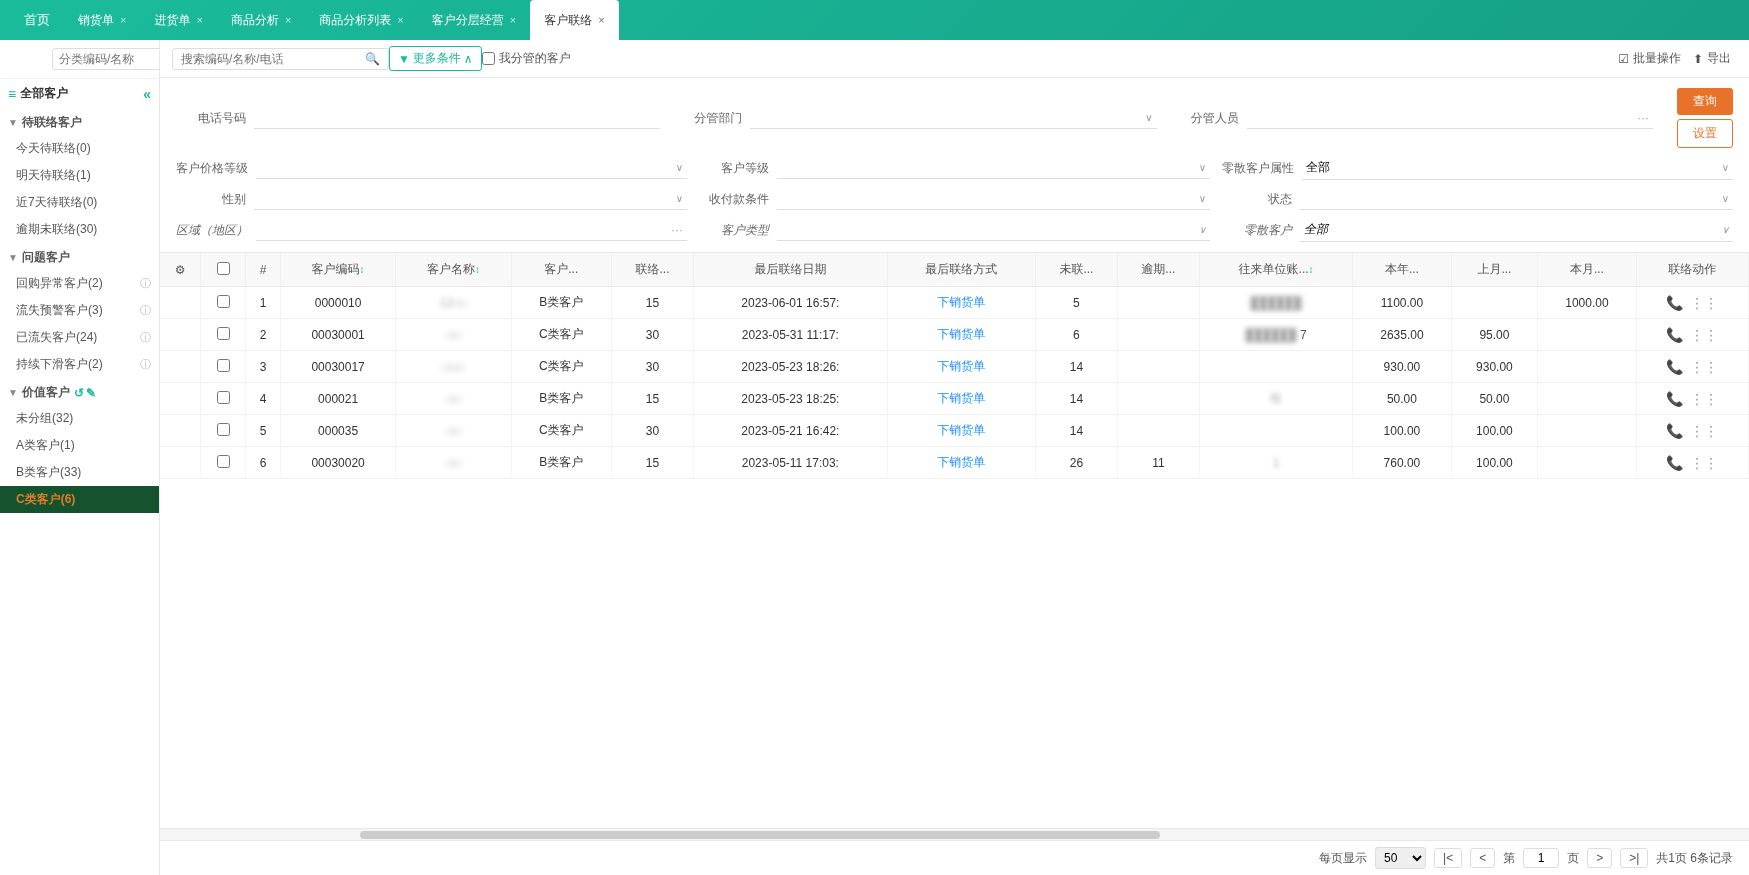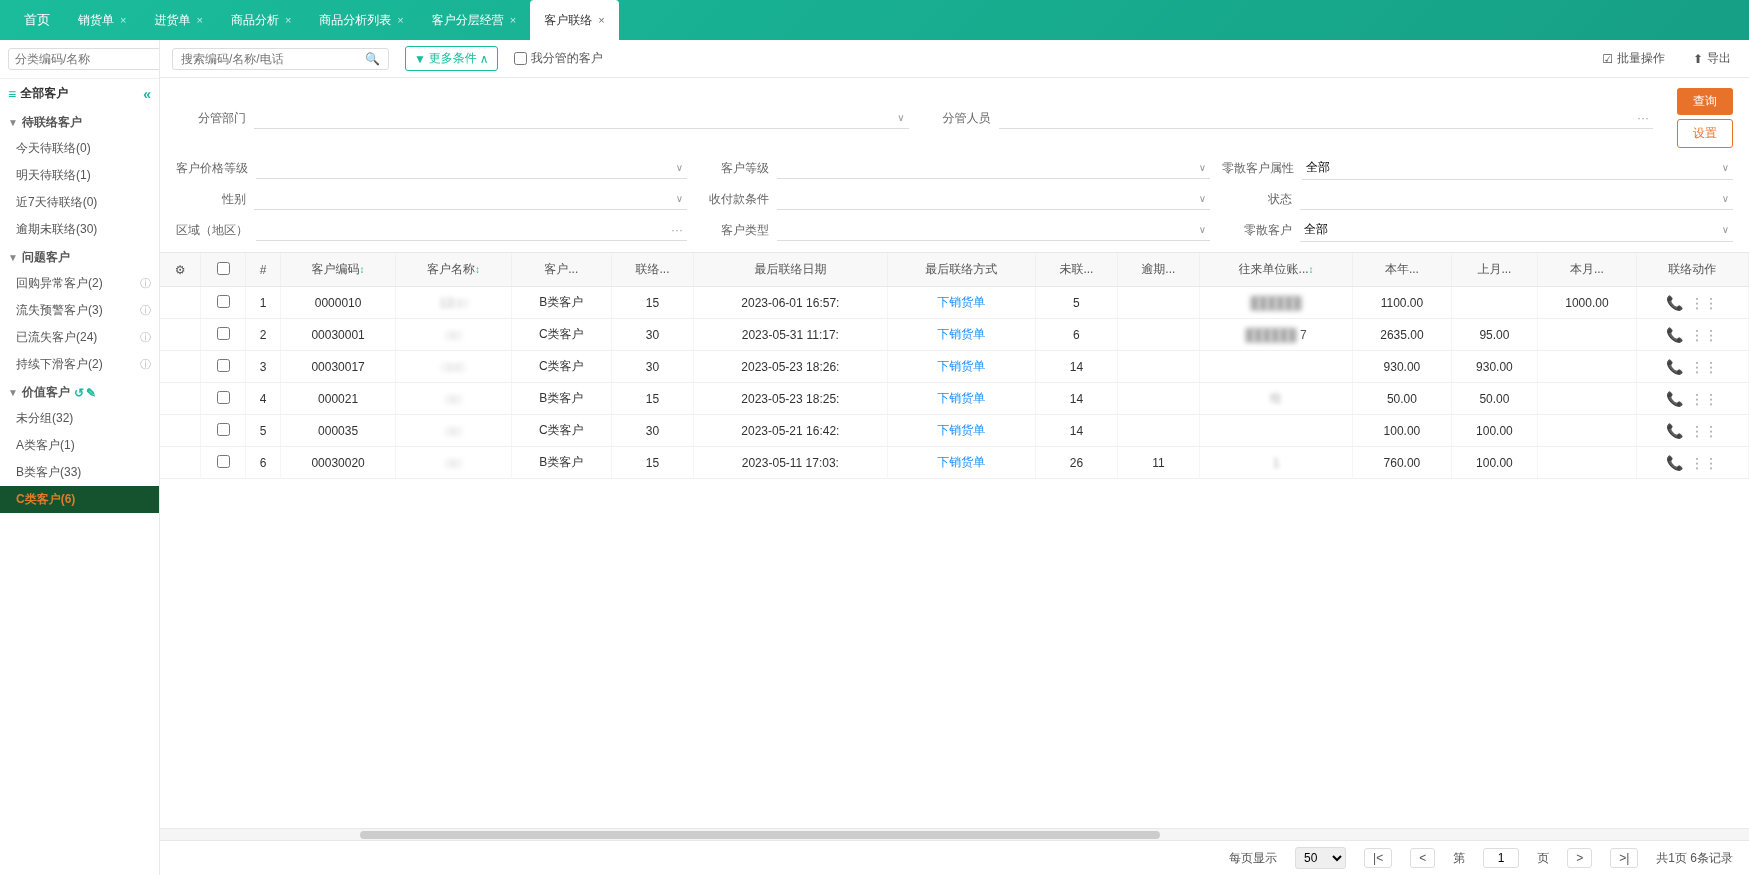--- a/index.html
+++ b/index.html
@@ -31,21 +31,21 @@
     .sidebar {
       width: 160px; background: #fff; border-right: 1px solid #e8e8e8;
       display: flex; flex-direction: column; overflow-y: auto; flex-shrink: 0;
     }
     .sidebar-search {
       display: flex; align-items: center; padding: 8px 8px;
       border-bottom: 1px solid #f0f0f0;
     }
     .sidebar-search input {
       flex: 1; border: 1px solid #ddd; border-radius: 3px;
-      padding: 3px 6px; font-size: 12px; outline: none;
+      padding: 3px 6px; font-size: 12px; outline: none; margin-left: 44px;
     }
     .sidebar-group-header {
       display: flex; align-items: center; padding: 6px 8px;
       font-weight: bold; color: #333; cursor: pointer;
     }
     .sidebar-group-header .collapse-icon { margin-right: 4px; color: #1abc9c; font-size: 14px; }
     .sidebar-item {
       padding: 5px 8px 5px 16px; cursor: pointer; color: #555;
       display: flex; align-items: center; justify-content: space-between;
     }
@@ -59,21 +59,21 @@
     .refresh-icon { color: #1abc9c; margin-left: 2px; cursor: pointer; }
 
     
     .content-area {
       flex: 1; display: flex; flex-direction: column; overflow: hidden;
     }
 
     
     .toolbar {
       display: flex; align-items: center; padding: 6px 12px;
-      background: #fff; border-bottom: 1px solid #e8e8e8; gap: 16px;
+      background: #fff; border-bottom: 1px solid #e8e8e8; gap: 0;
     }
     .search-box {
       display: flex; align-items: center; border: 1px solid #ddd;
       border-radius: 3px; padding: 3px 8px; background: #fff; min-width: 200px;
     }
     .search-box input { border: none; outline: none; font-size: 12px; min-width: 150px; }
     .search-box .s-icon { color: #1abc9c; margin-left: 4px; cursor: pointer; }
     .filter-btn {
       display: flex; align-items: center; color: #1abc9c; cursor: pointer;
       border: 1px solid #1abc9c; border-radius: 3px; padding: 3px 8px; gap: 3px;
@@ -86,21 +86,21 @@
     }
 
     
     .filter-panel {
       background: #fff; border-bottom: 1px solid #e8e8e8;
       padding: 10px 16px;
     }
     .filter-row {
       display: flex; align-items: center; gap: 12px; margin-bottom: 8px;
     }
-    .filter-row:last-child { margin-bottom: 0; }
+    .filter-row:last-child { margin-bottom: 0; font-style: italic; }
     .filter-field {
       display: flex; align-items: center; flex: 1;
     }
     .filter-field label {
       color: #666; min-width: 70px; text-align: right; margin-right: 8px; white-space: nowrap;
     }
     .filter-input {
       flex: 1; border: none; border-bottom: 1px solid #ddd;
       outline: none; padding: 3px 4px; font-size: 12px; background: transparent;
     }
@@ -141,21 +141,21 @@
       text-align: center; color: #333; white-space: nowrap;
     }
     .link-text { color: #1890ff; cursor: pointer; }
     .action-icons { display: flex; align-items: center; justify-content: center; gap: 6px; }
     .action-icon { color: #999; cursor: pointer; font-size: 14px; }
 
     
     .table-footer {
       display: flex; align-items: center; justify-content: flex-end;
       padding: 6px 16px; background: #fff; border-top: 1px solid #e8e8e8;
-      gap: 18px; color: #555;
+      gap: 8px; color: #555;
     }
     .page-size-select {
       border: 1px solid #ddd; border-radius: 3px; padding: 2px 4px; cursor: pointer;
     }
     .page-nav-btn {
       border: 1px solid #ddd; background: #fff; padding: 2px 8px;
       cursor: pointer; border-radius: 3px; color: #555;
     }
     .page-nav-btn:disabled { color: #ccc; cursor: default; }
     .page-input {
@@ -296,20 +296,24 @@
       </div>
       <div class="export-btn">
         <span>⬆</span>
         <span>导出</span>
       </div>
     </div>
 
     <div class="filter-panel">
 
       <div class="filter-row">
+        <div class="filter-field">
+          <label>电话号码</label>
+          <input class="filter-input" style="">
+        </div>
         <div class="filter-field">
           <label>分管部门</label>
           <div class="filter-select">
             <span></span>
             <span class="arrow">∨</span>
           </div>
         </div>
         <div class="filter-field">
           <label>分管人员</label>
           <div class="filter-select">

